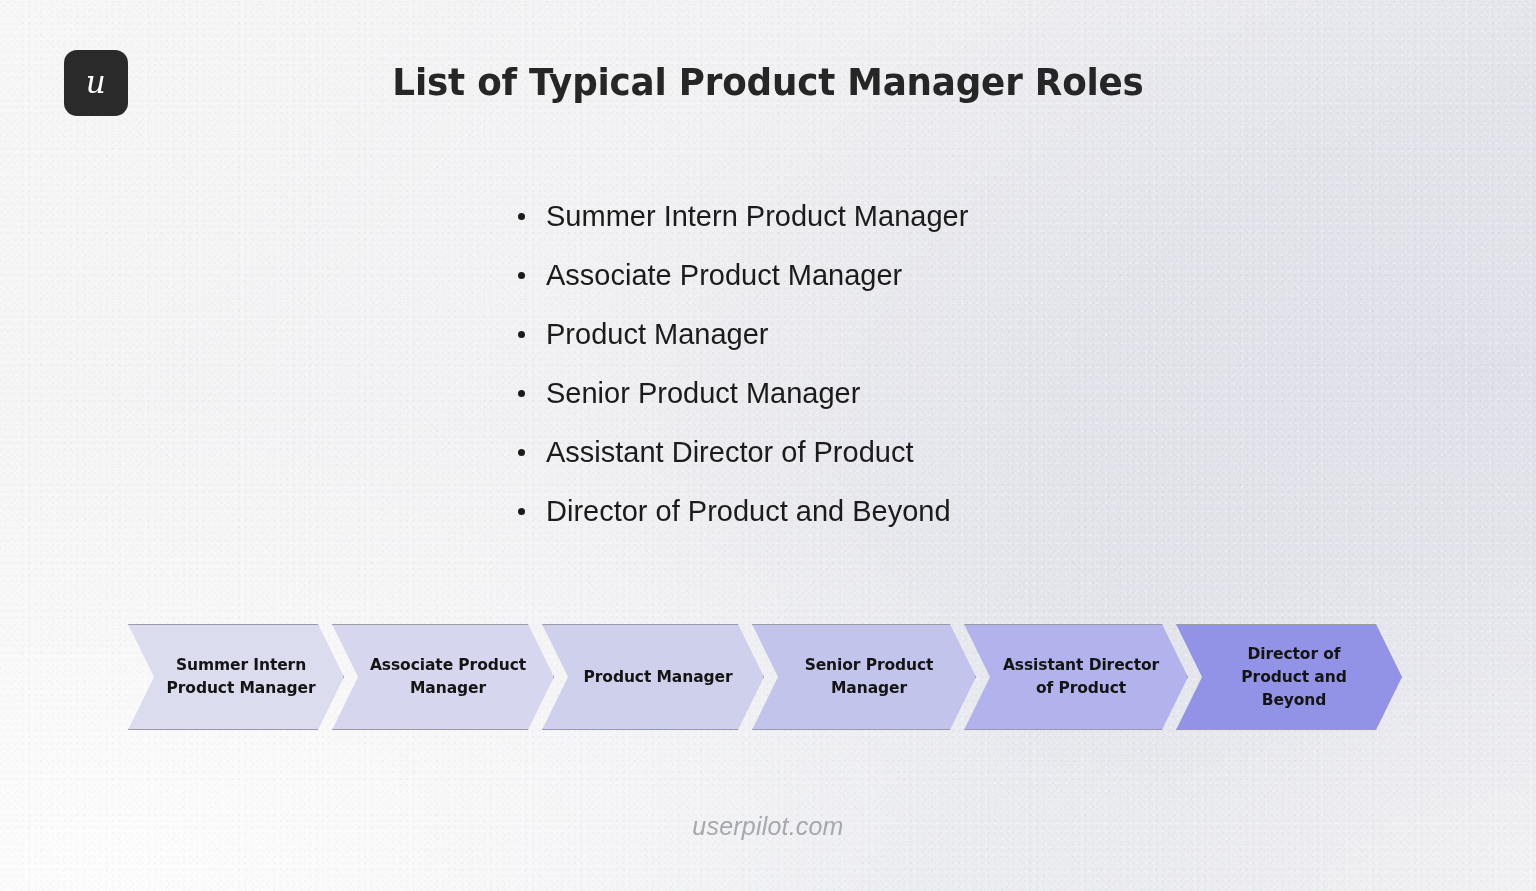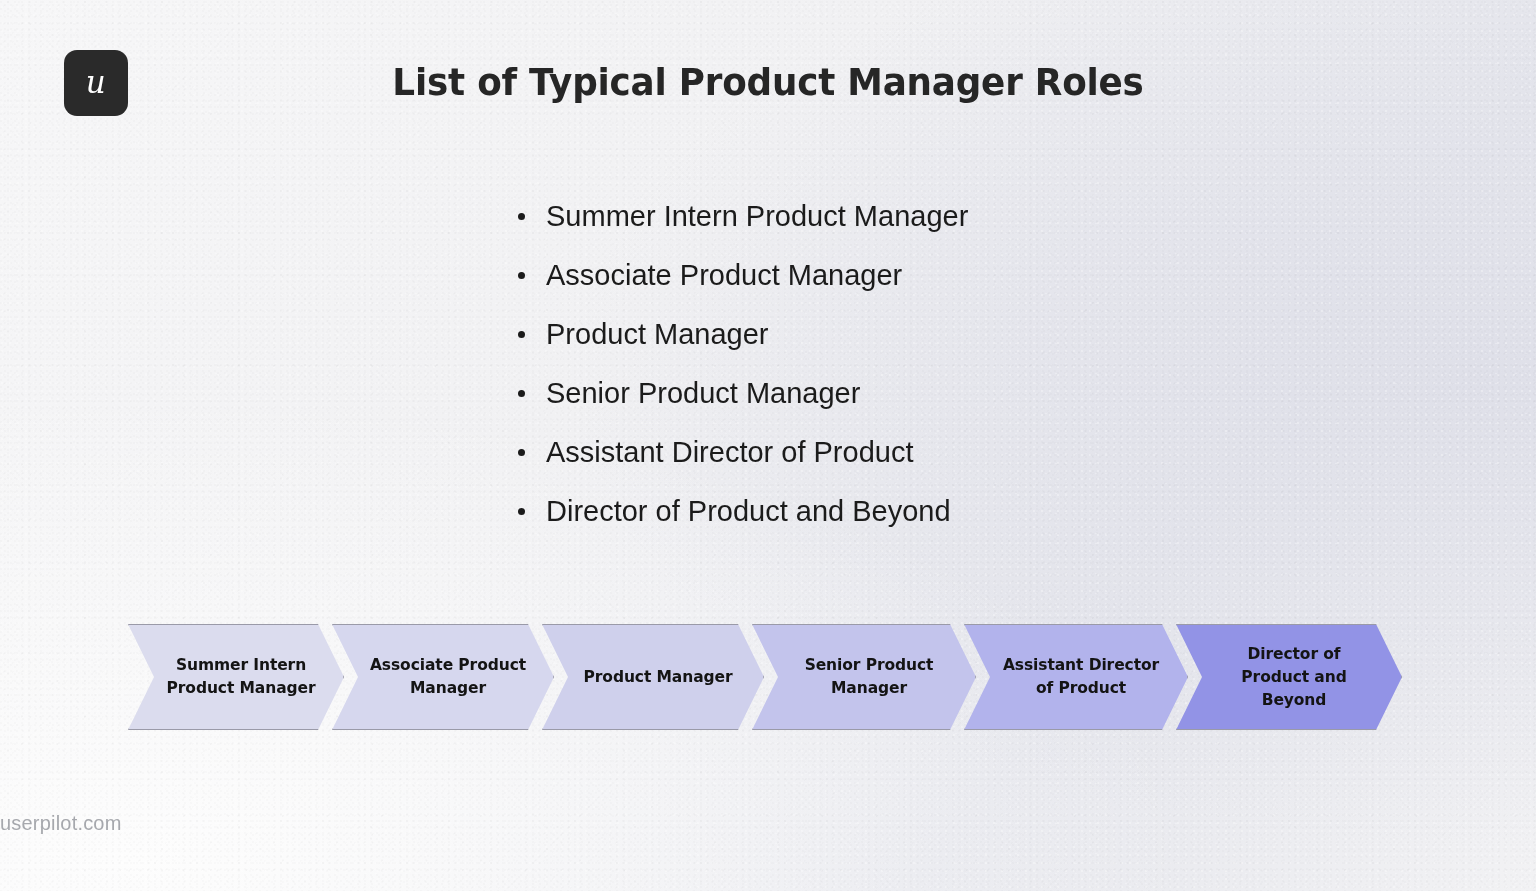--- a/index.html
+++ b/index.html
@@ -120,24 +120,26 @@
     font-size:15.5px;
     line-height:23px;
     color:#141414;
     letter-spacing:-.1px;
   }
 
   
   #footer {
     position:absolute;
     left:0; right:0; top:812px;
-    font-size:20px;
+    text-align:center;
+    font-size:25px;
     color:#a6a8ad;
     font-family:"Liberation Sans", sans-serif;
     letter-spacing:.2px;
+    font-style:italic;
   }
 </style>
 </head>
 <body>
 
 <div id="slide">
 
   <div id="noise"></div>
 
   <div id="logo">

